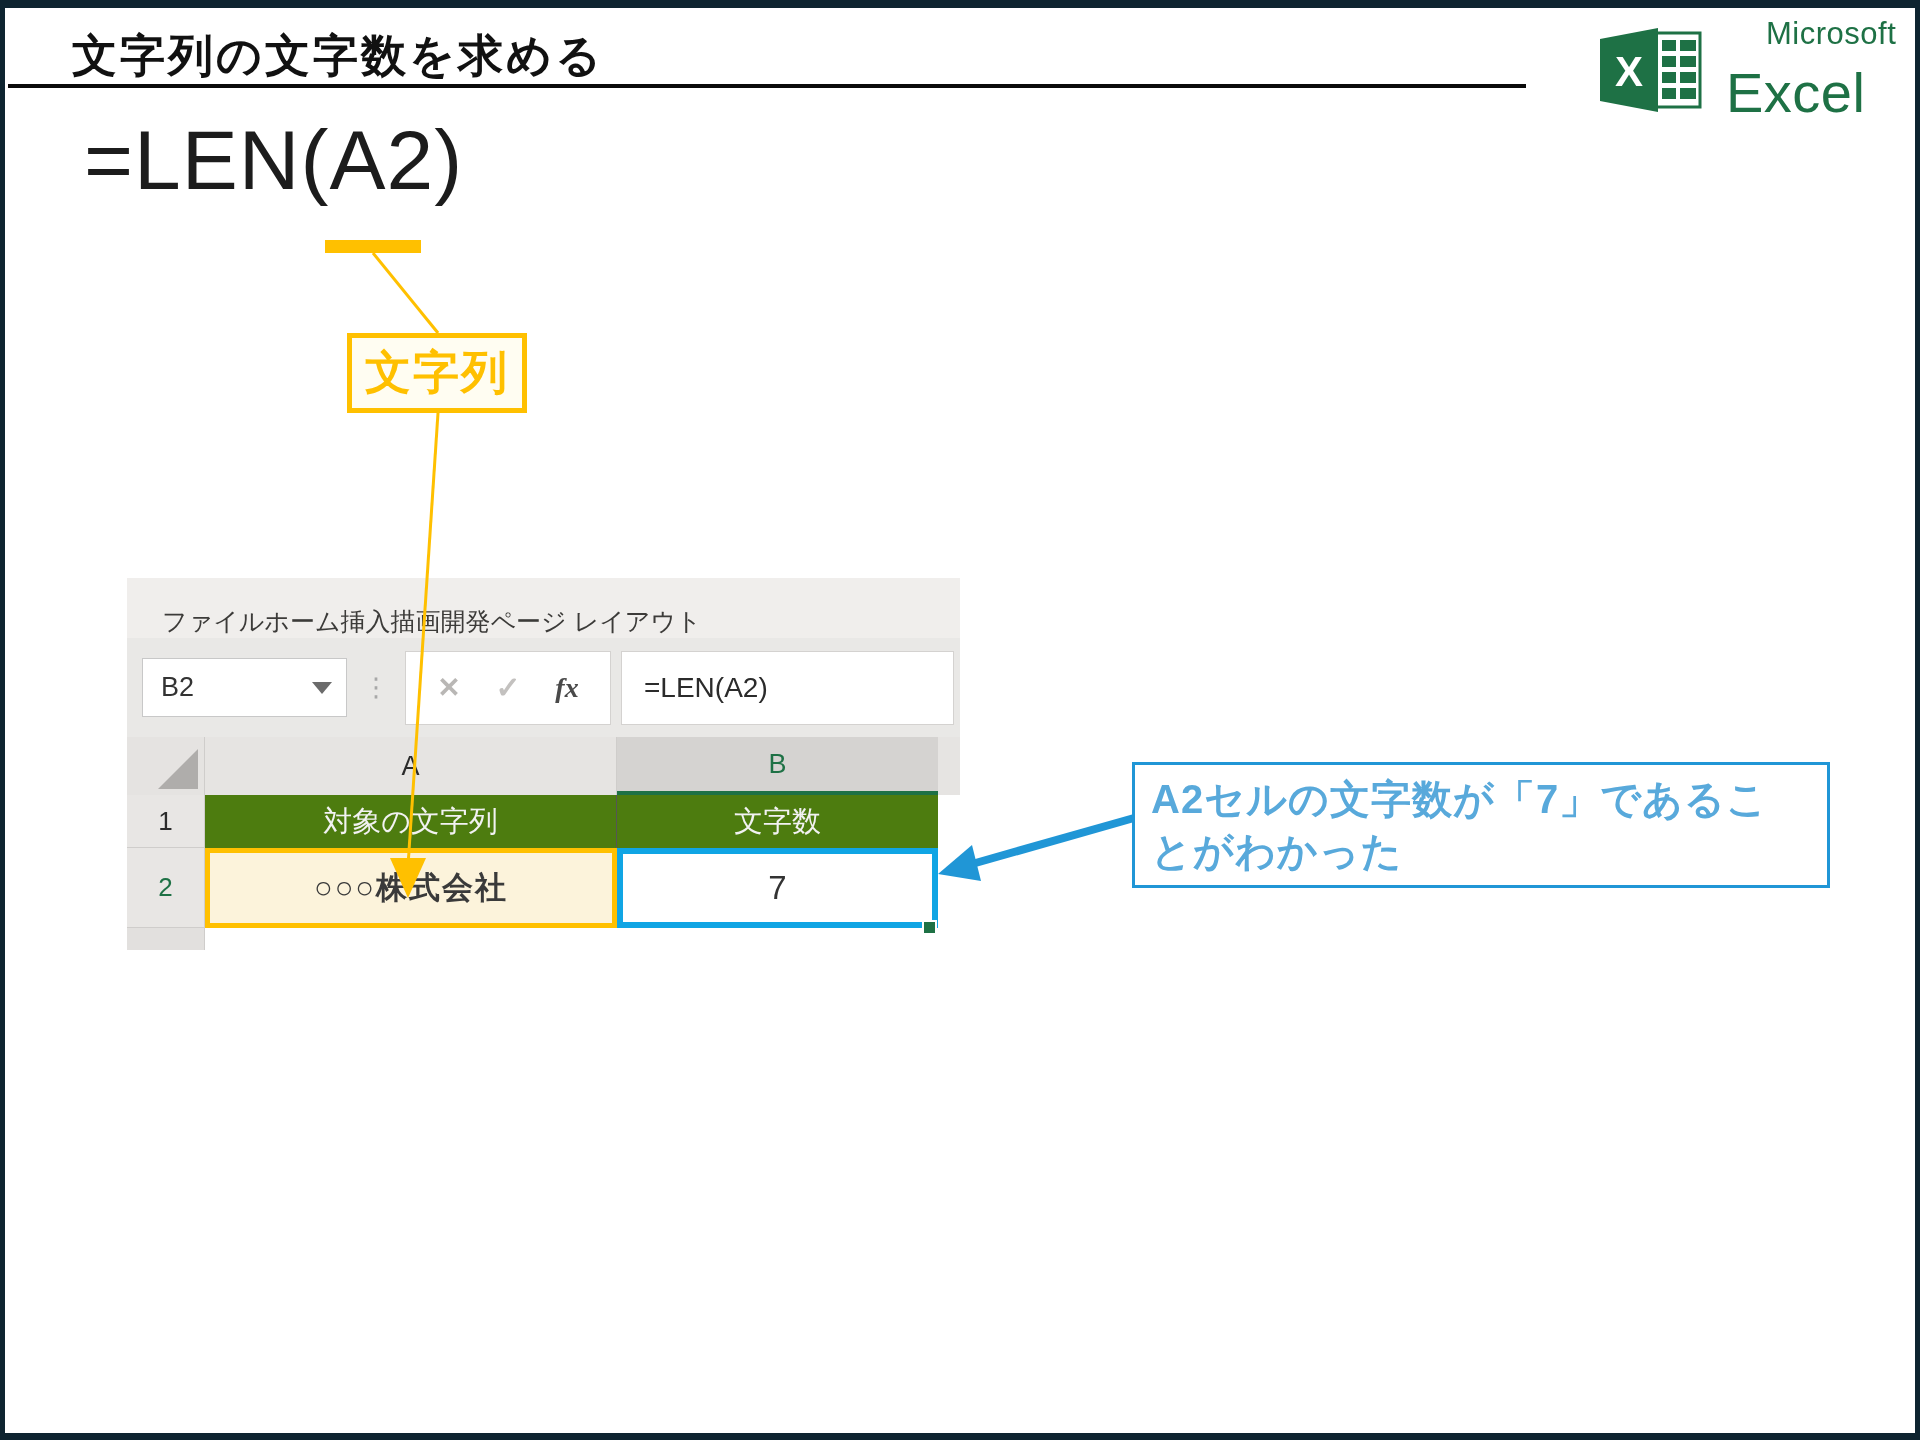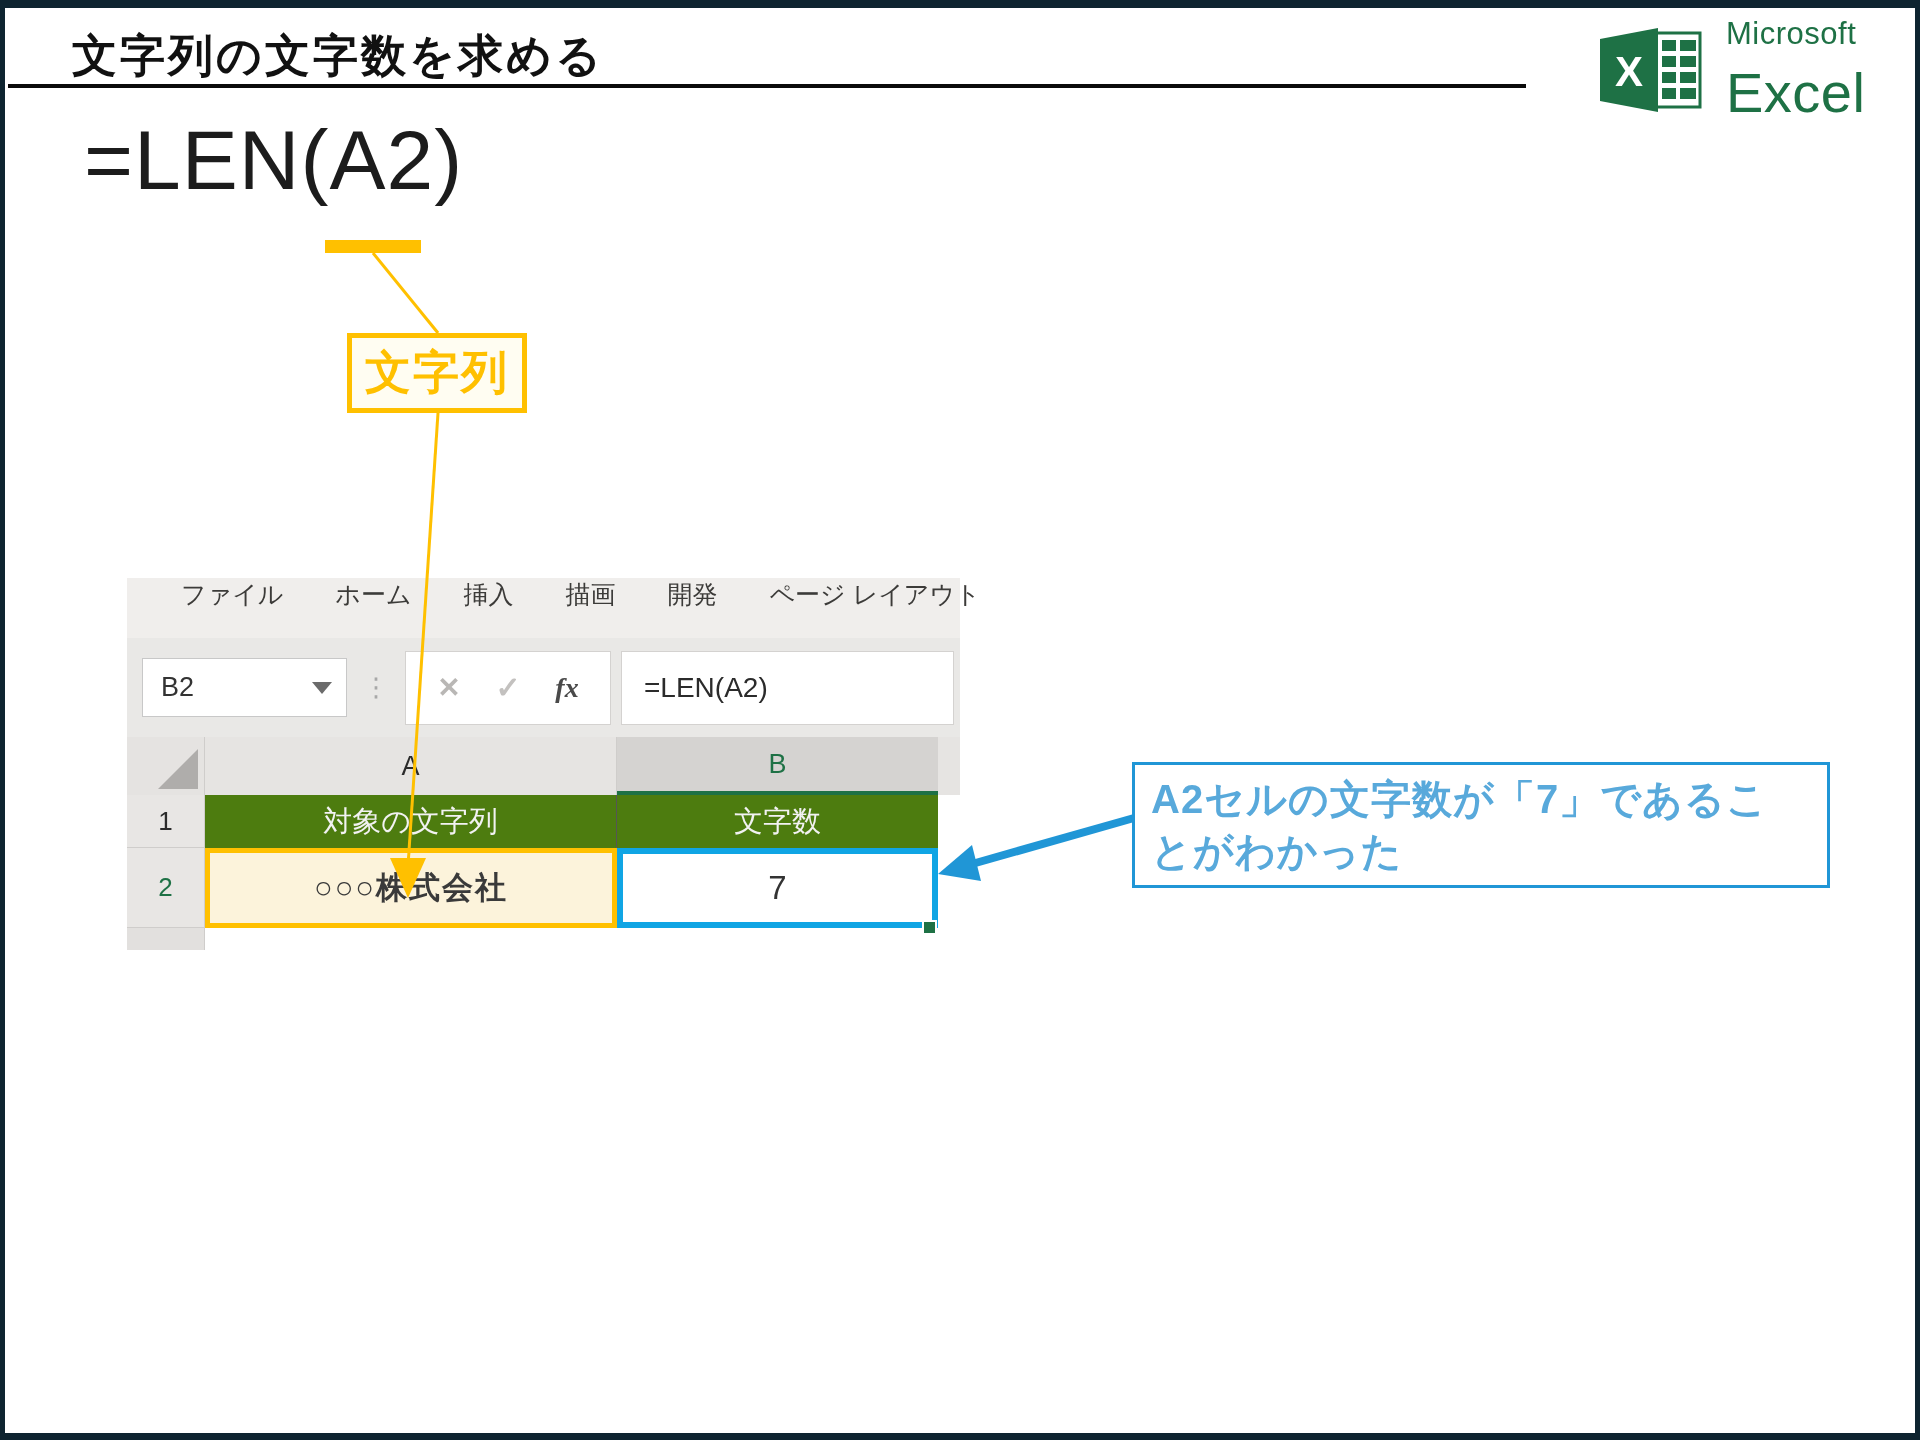--- a/index.html
+++ b/index.html
@@ -9,37 +9,37 @@
            border-left:5px solid #0E2430; border-right:5px solid #0E2430; z-index:0; }
 
   
   .page-title { position:absolute; left:72px; top:26px; font-size:45px; font-weight:700;
                 color:#111; letter-spacing:3px; z-index:2; }
   .title-rule { position:absolute; left:8px; top:84px; width:1518px; height:4px; background:#0a0a0a; z-index:2; }
 
   
   .logo { position:absolute; left:1600px; top:18px; display:flex; align-items:center; gap:22px; z-index:2; }
   .logo-text { display:flex; flex-direction:column; line-height:1; }
-  .logo-ms { font-size:31px; color:#1E7145; letter-spacing:0.5px; }
+  .logo-ms { font-size:31px; color:#1E7145; letter-spacing:0.5px;margin-left:40px; }
   .logo-excel { font-size:56px; color:#1E7145; font-weight:500; margin-top:16px; letter-spacing:0.5px; }
 
   
   .formula-big { position:absolute; left:84px; top:112px; font-size:84px; font-weight:200;
                  color:#1c1c1c; letter-spacing:1px; z-index:2; }
   .arg-underline { position:absolute; left:325px; top:240px; width:96px; height:13px; background:#FFC000; z-index:2; }
 
   
   .arg-label-box { position:absolute; left:347px; top:333px; width:180px; height:80px;
                    border:5px solid #FFC000; background:#FFFDF2; display:flex; align-items:center;
                    justify-content:center; z-index:2; }
   .arg-label-box span { font-size:46px; font-weight:700; color:#FFC000; letter-spacing:2px; }
 
   
   .shot { position:absolute; left:127px; top:578px; width:833px; height:374px; z-index:1; background:#fff; }
-  .menubar { height:60px; background:#F0EEEC; display:flex; align-items:flex-start; padding-left:54px; gap:52px; }
+  .menubar { height:60px; background:#F0EEEC; display:flex; align-items:flex-end; padding-left:35px; }
   .menubar .tab { font-size:25px; color:#3C3B39; white-space:nowrap; }
   .fxrow { height:99px; background:#E9E8E6; display:flex; align-items:center; }
   .namebox { margin-left:15px; width:205px; height:59px; background:#fff; border:1px solid #C8C8C8;
              display:flex; align-items:center; padding:0 14px 0 18px; }
   .namebox .val { font-size:27px; color:#333; flex:1; }
   .dd-arrow { width:0; height:0; border-left:10px solid transparent; border-right:10px solid transparent;
               border-top:12px solid #6b6b6b; }
   .dots { color:#a8a8a8; font-size:26px; margin:0 16px; letter-spacing:0; line-height:0.6; text-align:center; }
   .fbox { width:206px; height:74px; background:#fff; border:1px solid #D4D2D0; display:flex;
           align-items:center; justify-content:space-around; padding:0 14px; }

